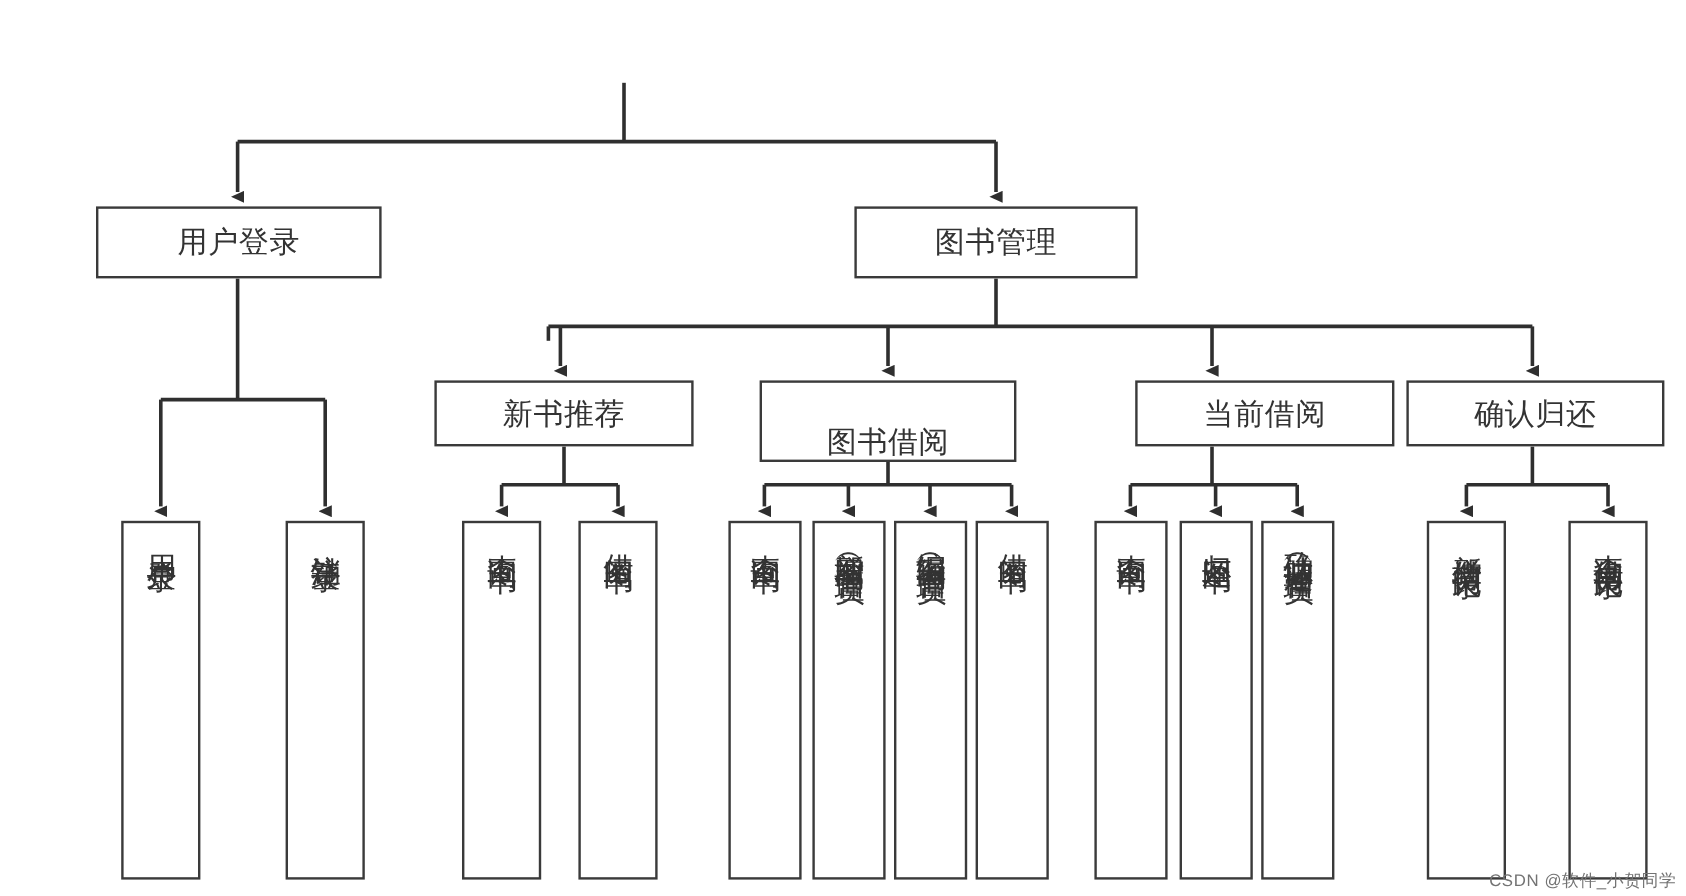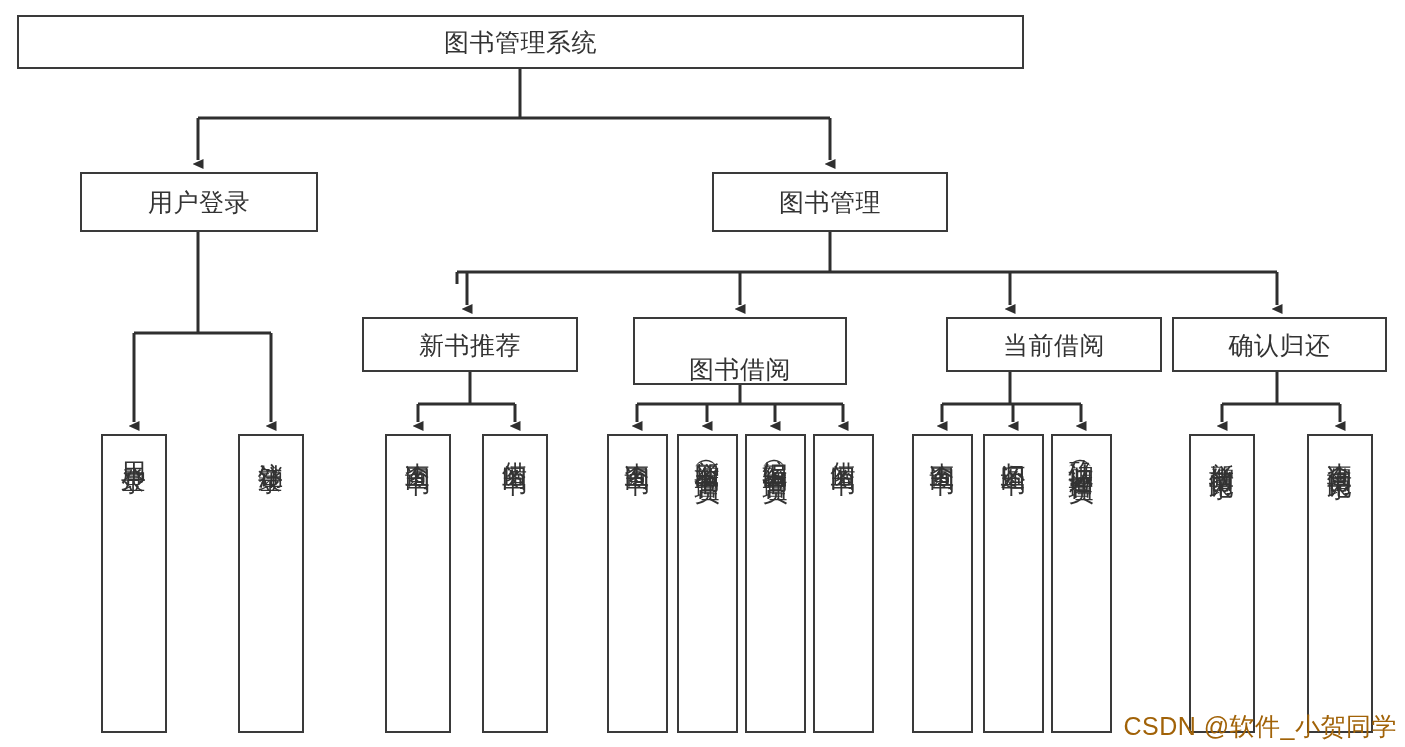--- a/index.html
+++ b/index.html
@@ -56,22 +56,22 @@
     font-size: 25px;
     letter-spacing: 3px;
   }
   .node.vert.tall-pad {
     padding-top: 4px;
   }
   .watermark {
     position: absolute;
     right: 8px;
     bottom: 4px;
-    font-size: 25px;
-    color: #a16207;
+    font-size: 14px;
+    color: #737373;
     white-space: nowrap;
     letter-spacing: 0.5px;
   }
 </style>
 </head>
 <body>
 
 <div id="canvas">
 
   <svg id="edges" viewBox="0 0 1405 747">
@@ -118,23 +118,20 @@
       <path d="M1013,404 L1013,422" marker-end="url(#arrow)"></path>
       <path d="M1081,404 L1081,422" marker-end="url(#arrow)"></path>
 
       <path d="M1277,372 L1277,404"></path>
       <path d="M1222,404 L1340,404"></path>
       <path d="M1222,404 L1222,422" marker-end="url(#arrow)"></path>
       <path d="M1340,404 L1340,422" marker-end="url(#arrow)"></path>
     </g>
   </svg>
 
-  <div class="node horiz" style="left:17px; top:15px; width:1007px; height:54px;">
-    <span class="node-label">图书管理系统</span>
-  </div>
 
   <div class="node horiz" style="left:80px; top:172px; width:238px; height:60px;">
     <span class="node-label">用户登录</span>
   </div>
   <div class="node horiz" style="left:712px; top:172px; width:236px; height:60px;">
     <span class="node-label">图书管理</span>
   </div>
 
   <div class="node horiz" style="left:362px; top:317px; width:216px; height:55px;">
     <span class="node-label">新书推荐</span>

